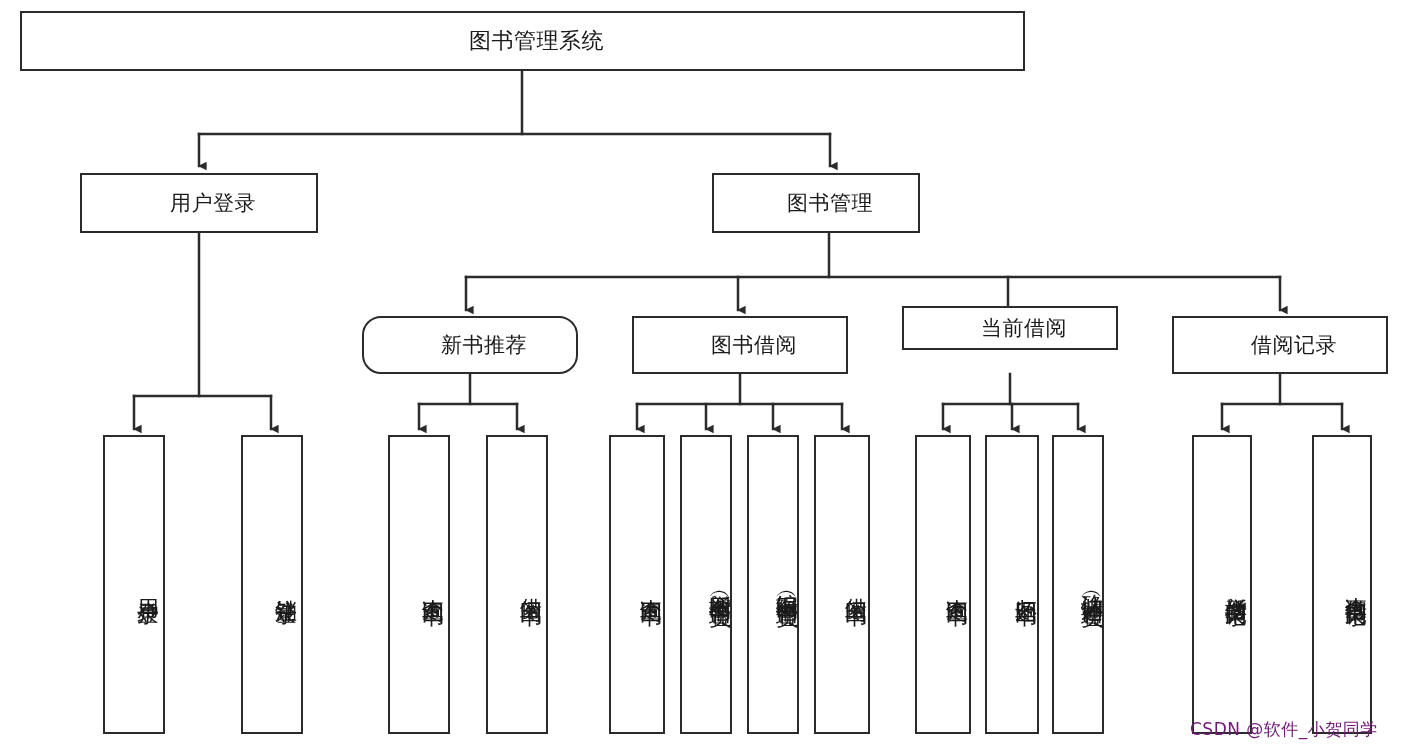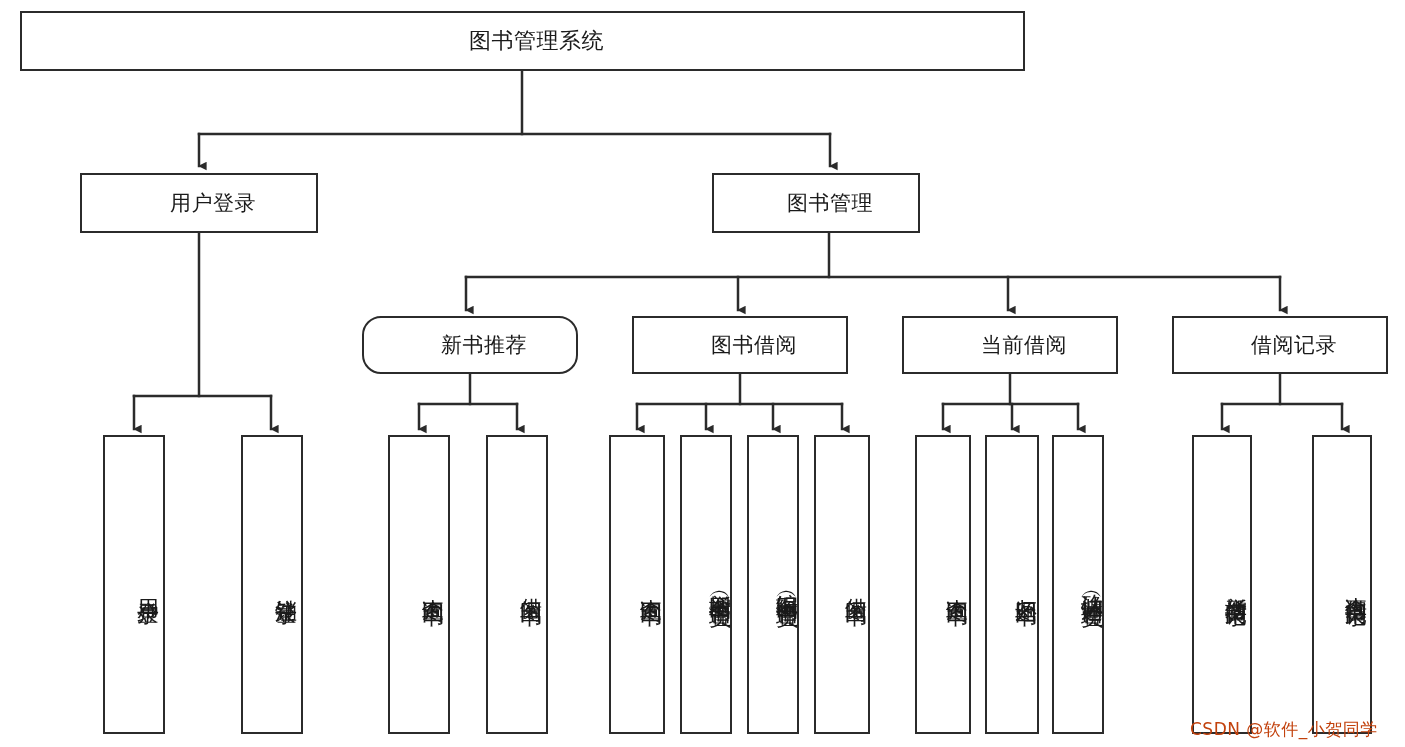--- a/index.html
+++ b/index.html
@@ -58,21 +58,21 @@
   .node.vert .node-label {
     writing-mode: vertical-rl;
     text-orientation: upright;
     font-size: 22px;
     line-height: 1.18;
     letter-spacing: 2px;
     white-space: nowrap;
   }
   .watermark {
     position: absolute;
-    color: #c2410c;
+    color: #701a75;
     font-size: 17px;
     letter-spacing: 0.5px;
     white-space: nowrap;
     user-select: none;
   }
 </style>
 </head>
 <body>
 
 <div id="canvas">
@@ -141,21 +141,21 @@
   </div>
 
   <div class="node horiz" style="left:362px; top:316px; width:216px; height:58px;border-radius:19px;">
     <span class="node-label">新书推荐</span>
   </div>
 
   <div class="node horiz" style="left:632px; top:316px; width:216px; height:58px;">
     <span class="node-label">图书借阅</span>
   </div>
 
-  <div class="node horiz" style="left:902px; top:316px; width:216px; height:58px;">
+  <div class="node horiz" style="left:902px; top:306px; width:216px; height:44px;">
     <span class="node-label">当前借阅</span>
   </div>
 
   <div class="node horiz" style="left:1172px; top:316px; width:216px; height:58px;">
     <span class="node-label">借阅记录</span>
   </div>
 
   <div class="node vert" style="left:103px; top:435px; width:62px; height:299px;">
     <span class="node-label">用户登录</span>
   </div>

